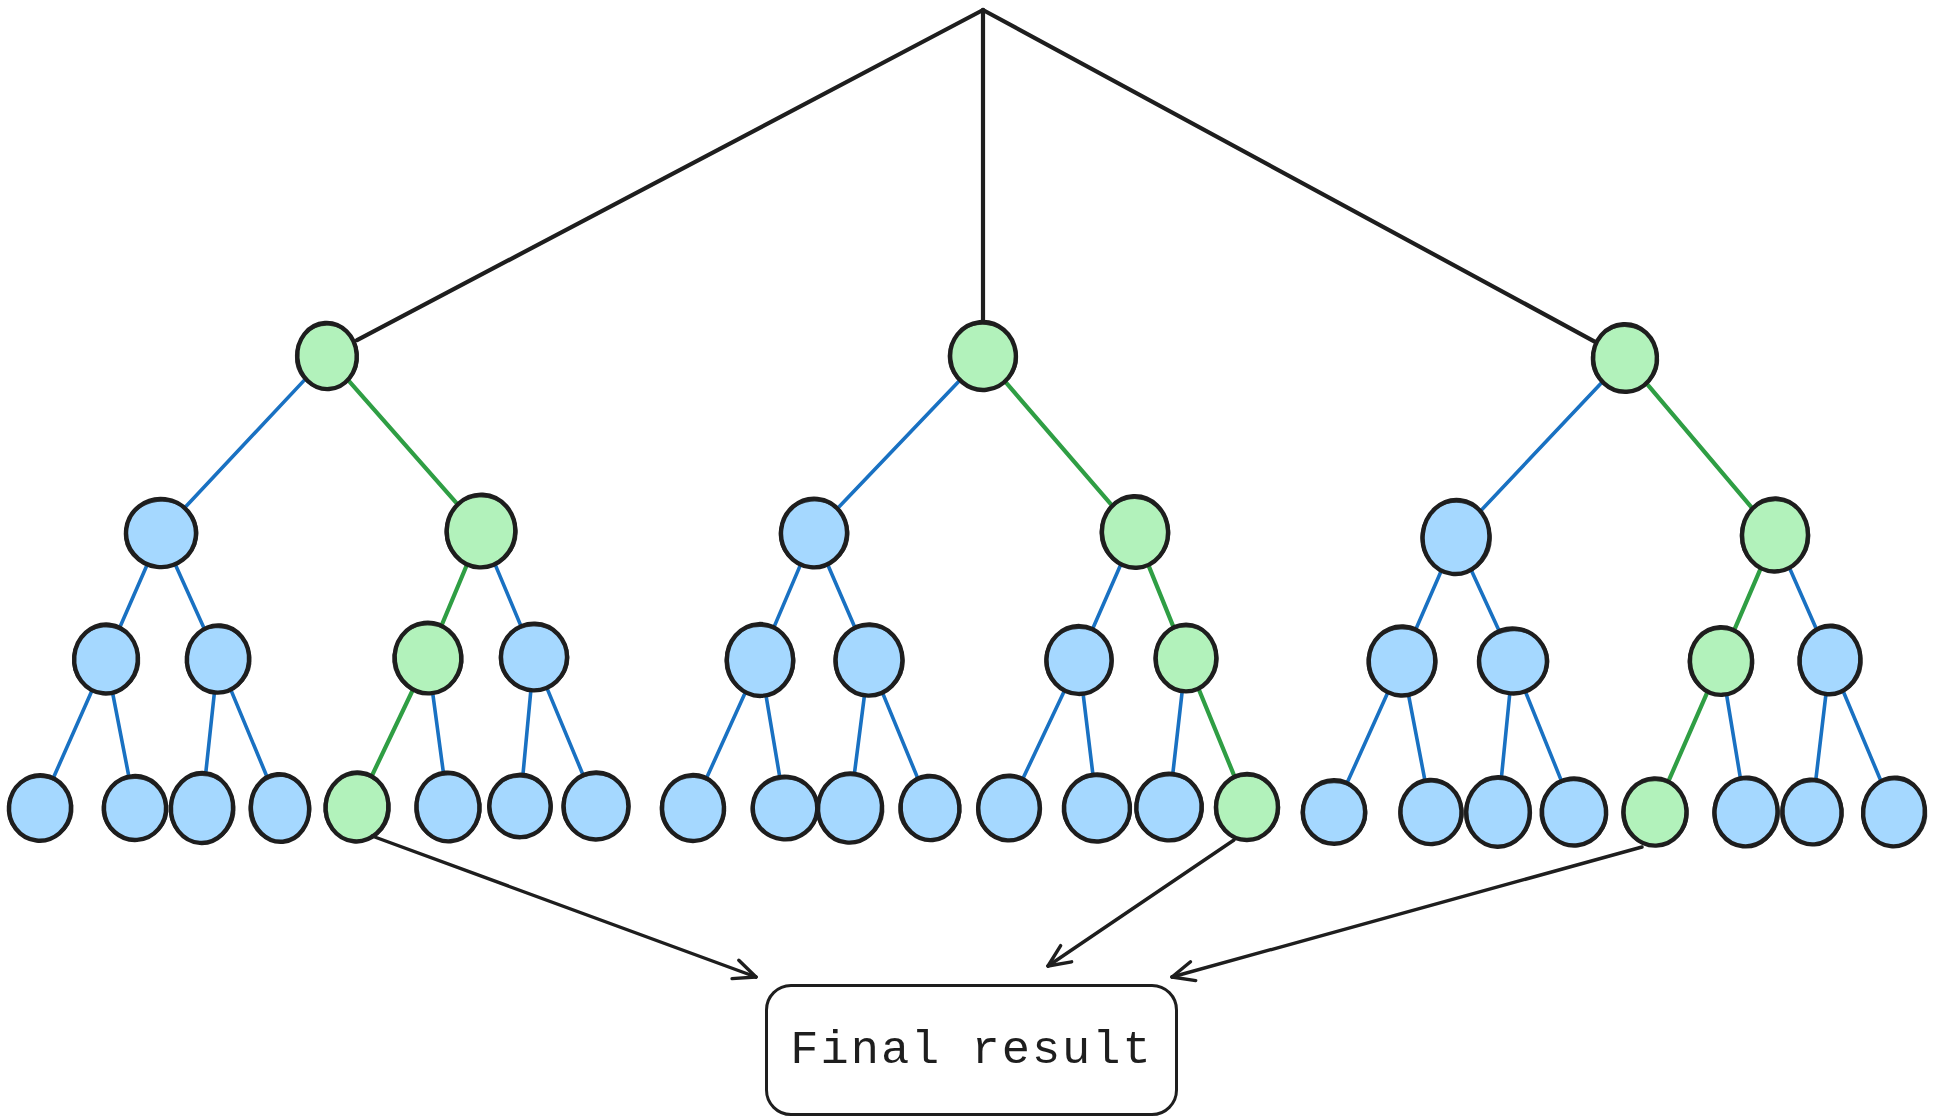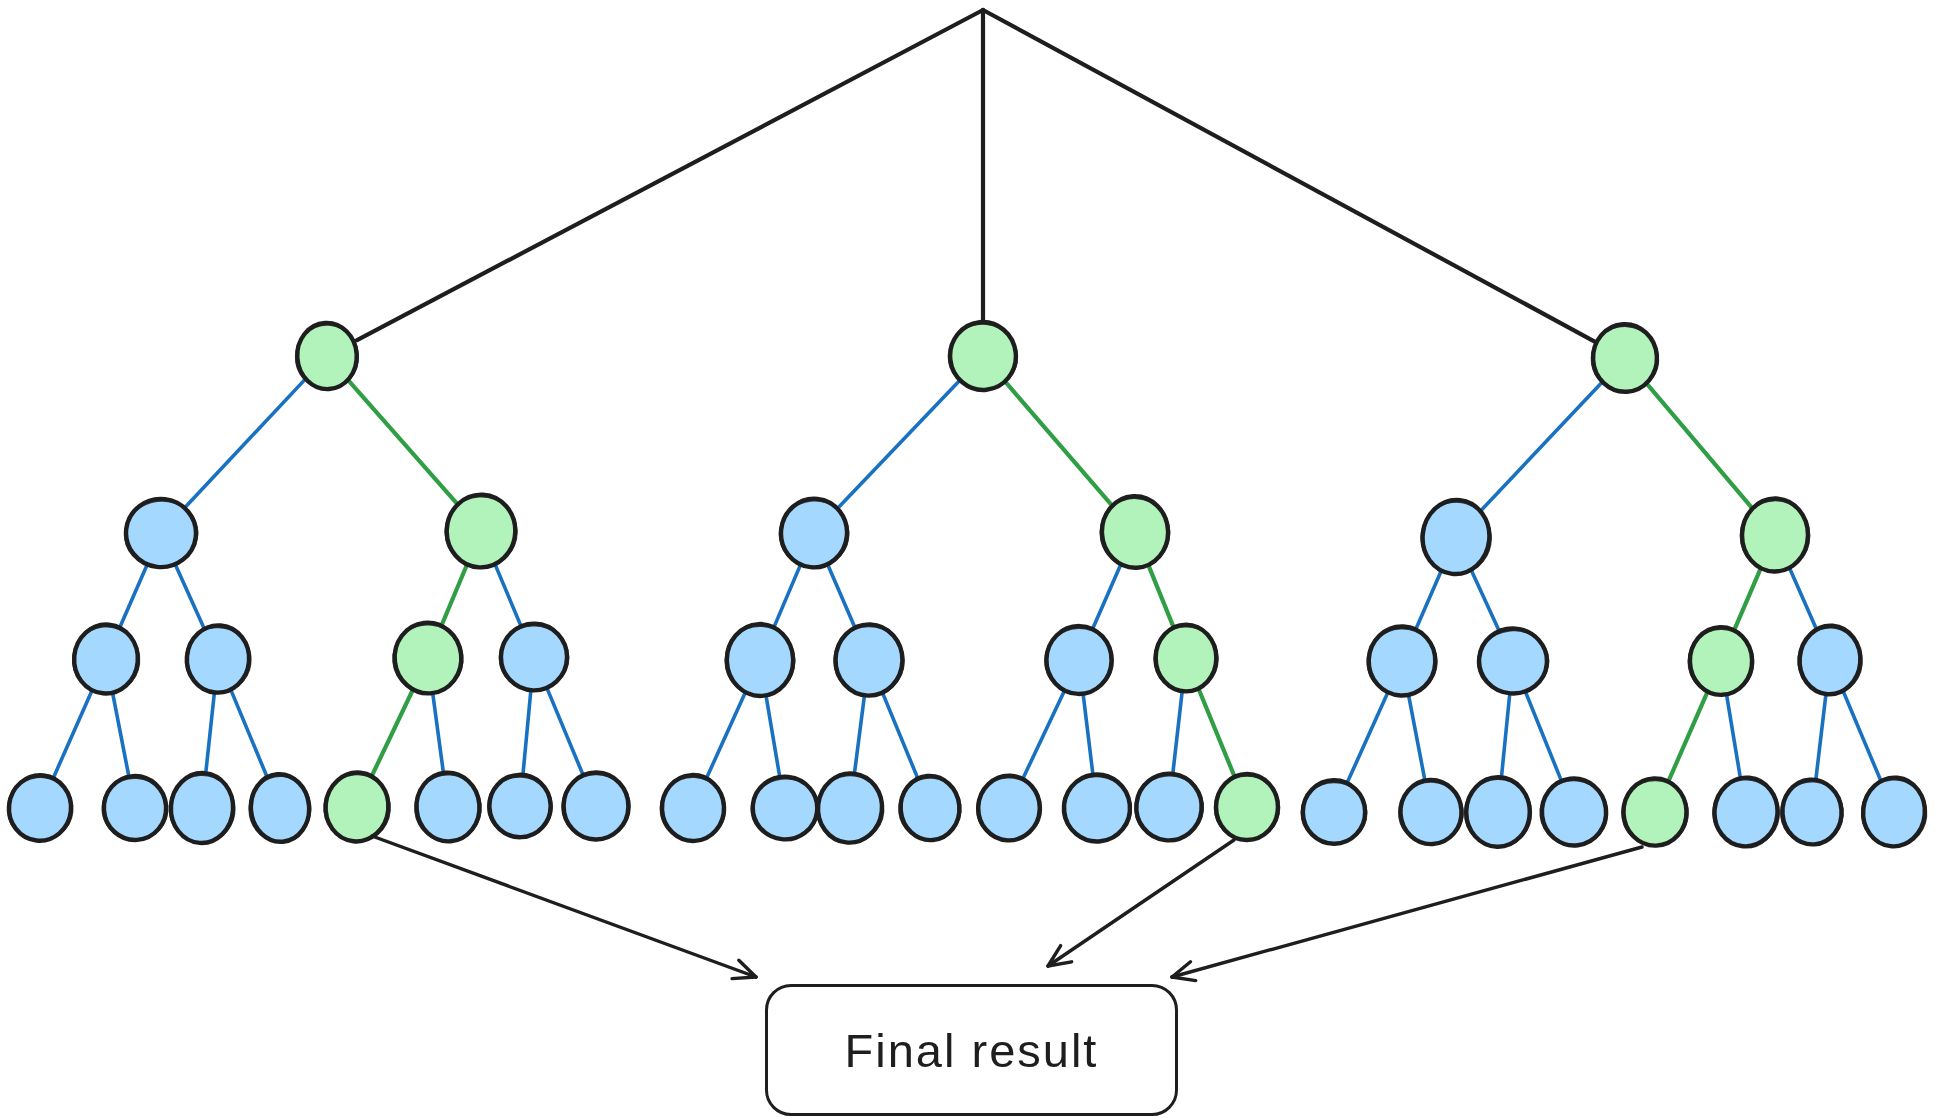--- a/index.html
+++ b/index.html
@@ -23,21 +23,21 @@
   .final-box {
     position: absolute;
     box-sizing: border-box;
     background: #ffffff;
     border: 3px solid #1e1e1e;
     display: flex;
     align-items: center;
     justify-content: center;
   }
   .final-box .label {
-    font-family: Liberation Sans, sans-serif;
+    font-family: Liberation Mono, monospace;
     font-size: 47px;
     letter-spacing: 2px;
     color: #1e1e1e;
     white-space: nowrap;
   }
 </style>
 </head>
 <body>
 
 <div class="canvas">

